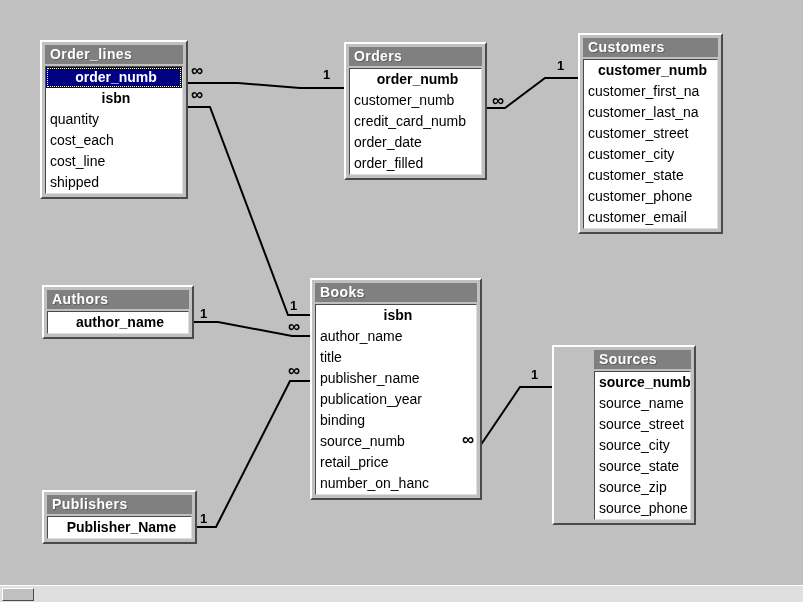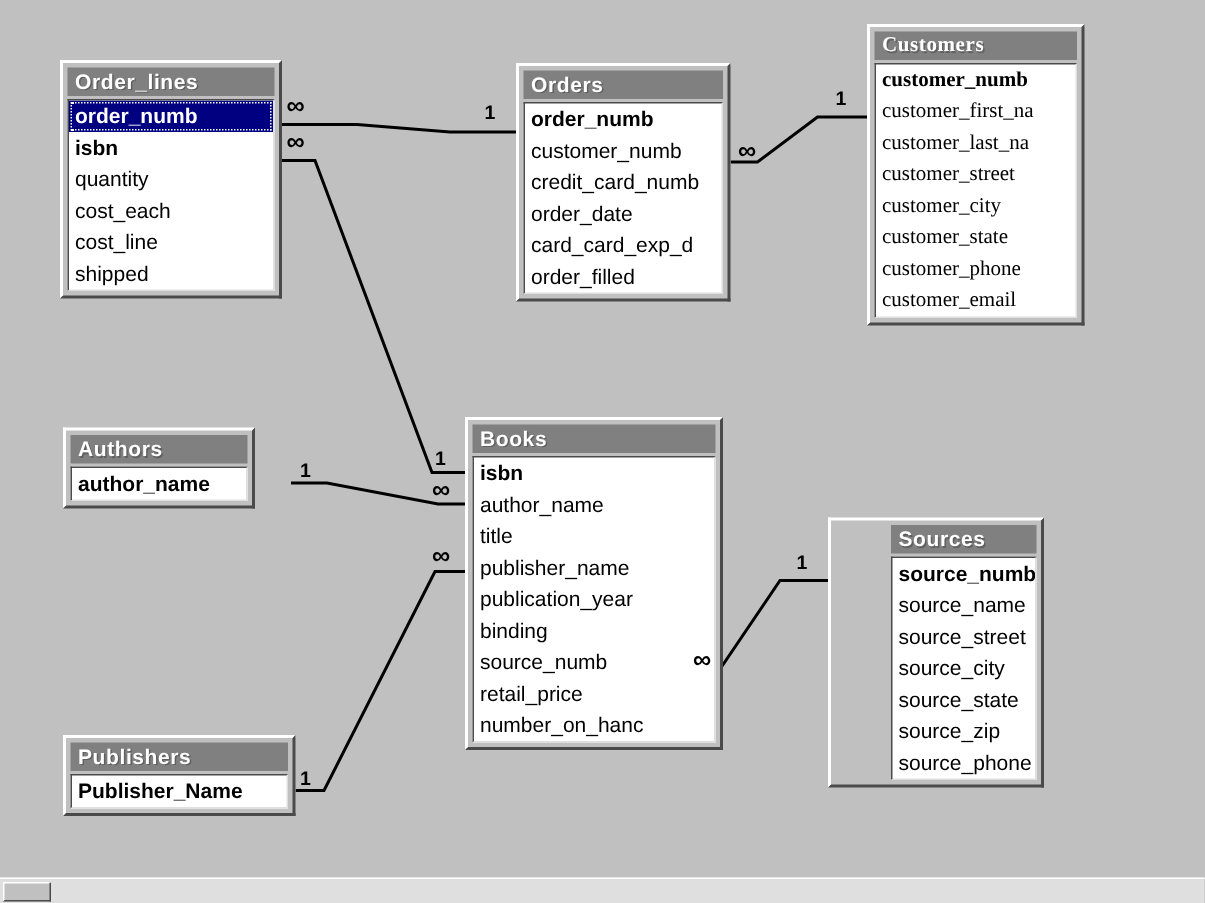--- a/index.html
+++ b/index.html
@@ -68,20 +68,21 @@
     line-height: 21px;
     height: 21px;
     color: #000000;
     padding-left: 4px;
     white-space: nowrap;
     overflow: hidden;
     box-sizing: border-box;
   }
   .fld.key {
     font-weight: bold;
+    text-align: center;
   }
   .fld.sel {
     background: #000080;
     color: #ffffff;
     font-weight: bold;
     outline: 1px dotted #ffffff;
     outline-offset: -2px;
   }
   
   .card {
@@ -150,38 +151,37 @@
           <div class="fld">shipped</div>
         </div>
       </div>
       <div class="tbl" style="left: 344px; top: 42px; width: 143px;">
         <div class="tbl-title">Orders</div>
         <div class="tbl-fields">
           <div class="fld key">order_numb</div>
           <div class="fld">customer_numb</div>
           <div class="fld">credit_card_numb</div>
           <div class="fld">order_date</div>
-          <div class="fld">card_card_exp_d</div>
           <div class="fld">order_filled</div>
         </div>
       </div>
-      <div class="tbl" style="left: 578px; top: 16px; width: 145px; font-family: Liberation Serif, serif;">
+      <div class="tbl" style="left: 578px; top: 33px; width: 145px;">
         <div class="tbl-title">Customers</div>
         <div class="tbl-fields">
           <div class="fld key">customer_numb</div>
           <div class="fld">customer_first_na</div>
           <div class="fld">customer_last_na</div>
           <div class="fld">customer_street</div>
           <div class="fld">customer_city</div>
           <div class="fld">customer_state</div>
           <div class="fld">customer_phone</div>
           <div class="fld">customer_email</div>
         </div>
       </div>
-      <div class="tbl" style="left: 42px; top: 285px; width: 128px;">
+      <div class="tbl" style="left: 42px; top: 285px; width: 152px;">
         <div class="tbl-title">Authors</div>
         <div class="tbl-fields">
           <div class="fld key">author_name</div>
         </div>
       </div>
       <div class="tbl" style="left: 310px; top: 278px; width: 172px;">
         <div class="tbl-title">Books</div>
         <div class="tbl-fields">
           <div class="fld key">isbn</div>
           <div class="fld">author_name</div>

